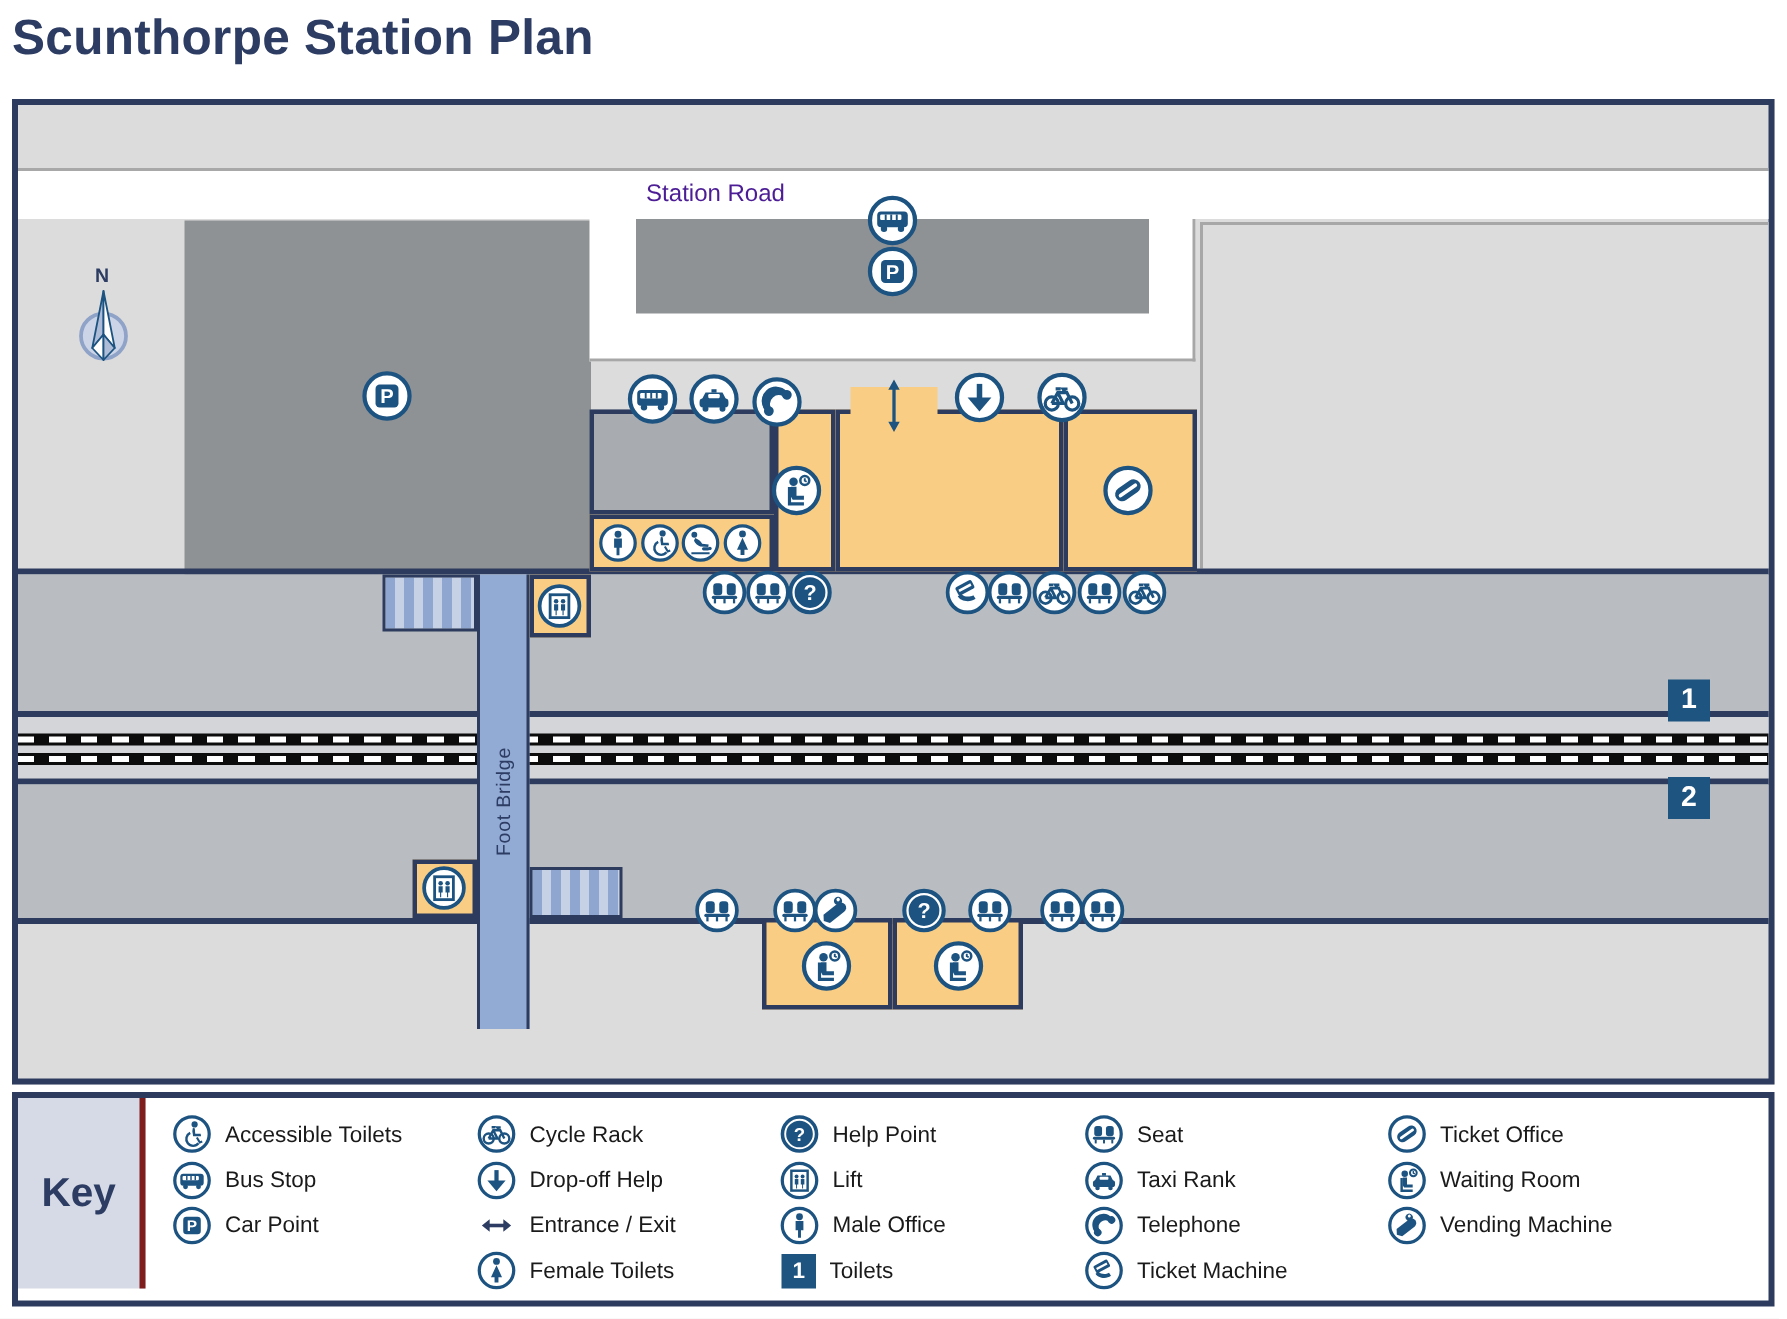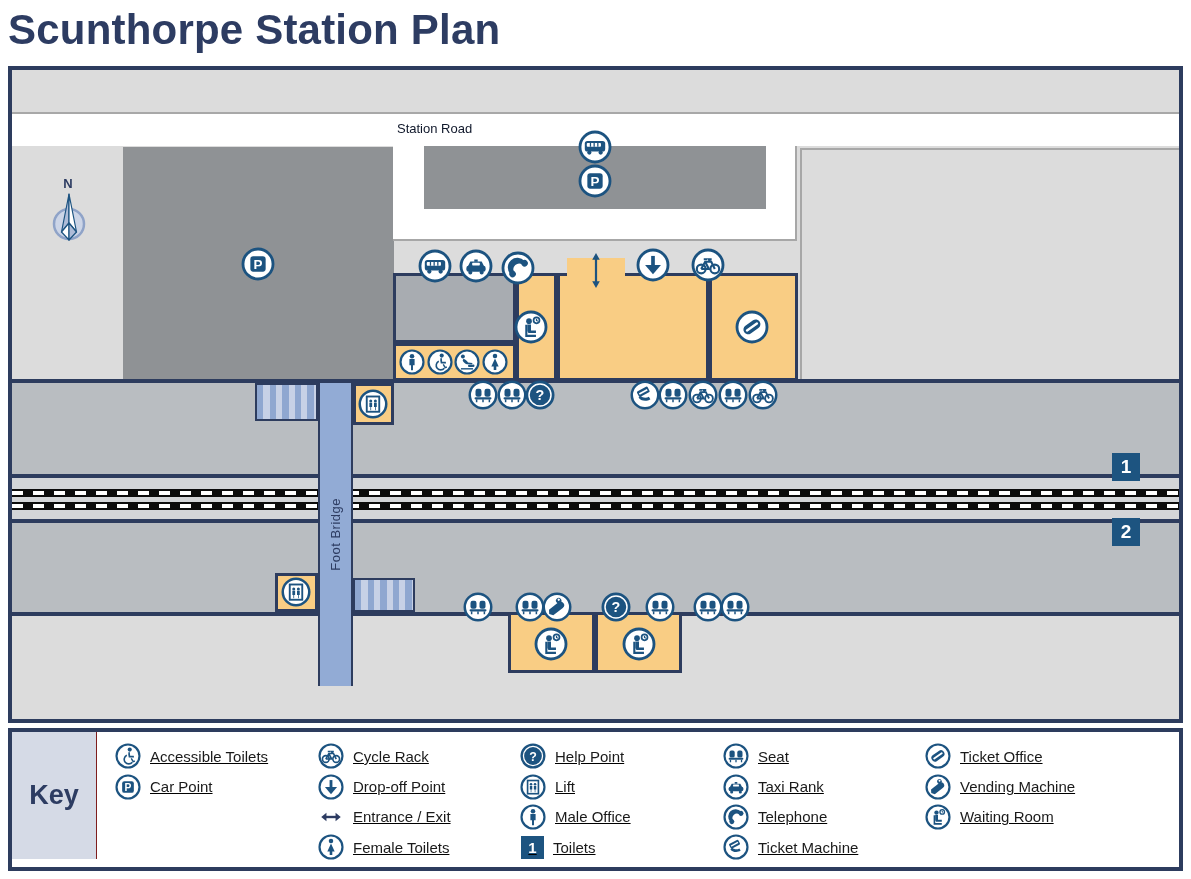--- a/index.html
+++ b/index.html
@@ -1,26 +1,26 @@
 <!DOCTYPE html>
 <html><head>
 <meta charset="utf-8">
 <style>
   html,body{margin:0;padding:0;background:#fff;}
   body{font-family:"Liberation Sans",sans-serif;-webkit-font-smoothing:antialiased;}
   #stage{position:relative;width:1191px;height:879px;background:#fff;overflow:hidden;}
-  .page-title{position:absolute;left:8px;top:6px;font-size:42px;font-weight:bold;color:#2d3c62;letter-spacing:.2px;}
+  .page-title{position:absolute;left:8px;top:6px;font-size:33px;font-weight:bold;color:#2d3c62;letter-spacing:.2px;}
 
   
   #map{position:absolute;left:8px;top:66px;width:1167px;height:649px;border:4px solid #2d3c5e;background:#dcdcdc;}
   #map *{box-sizing:border-box;}
   .navyline{position:absolute;left:0;width:1167px;height:4px;background:#2d3c5e;}
   .thingrayline{position:absolute;left:0;width:1167px;height:2px;background:#a8a8a8;}
   .roadband{position:absolute;left:0;top:44px;width:1167px;height:32px;background:#fff;}
-  .roadlabel{position:absolute;left:385px;top:51px;width:160px;font-size:13px;color:#0f172a;}
+  .roadlabel{position:absolute;left:385px;top:51px;width:160px;text-align:center;font-size:16px;color:#4c1d95;}
   .carpark{position:absolute;left:111px;top:77px;width:271px;height:236px;background:#8f9295;}
   .forecourt{position:absolute;left:381px;top:76px;width:404px;height:95px;background:#fff;border-right:2px solid #a7a7a7;border-bottom:2px solid #a7a7a7;}
   .forecourt-inner{position:absolute;left:412px;top:76px;width:342px;height:63px;background:#8f9295;}
   .rightbox{position:absolute;left:788px;top:78px;width:379px;height:231px;background:#dcdcdc;border-top:2px solid #a7a7a7;border-left:2px solid #a7a7a7;}
   .plat{position:absolute;left:0;width:1167px;background:#b9bdc1;}
   .edgeband{position:absolute;left:0;top:408px;width:1167px;height:41px;background:#d3d5d8;}
   .track{position:absolute;left:0;width:1167px;height:8px;background-color:#0c0c0c;background-image:repeating-linear-gradient(90deg,#fff 0 11px,rgba(0,0,0,0) 11px 21px);background-size:100% 4px;background-position:0 2px;background-repeat:no-repeat;}
   .bridge{position:absolute;left:306px;top:313px;width:35px;height:303px;background:#92abd5;border-left:2px solid #2d3c5e;border-right:2px solid #2d3c5e;display:flex;align-items:center;justify-content:center;z-index:6;}
   .bridge span{writing-mode:vertical-rl;transform:rotate(180deg);font-size:13px;color:#2d3c62;letter-spacing:.5px;}
   .stairs{position:absolute;background:repeating-linear-gradient(90deg,#8fa7d0 0 6.3px,#c7d1e6 6.3px 12.6px);border:2px solid #2d3c5e;z-index:5;}
@@ -31,23 +31,23 @@
   .patch{position:absolute;background:#f9cd84;z-index:9;}
   .badge{position:absolute;left:1100px;width:28px;height:28px;background:#1d5480;color:#fff;font-size:19px;font-weight:bold;display:flex;align-items:center;justify-content:center;z-index:9;}
   .mapicon{position:absolute;z-index:12;}
   .mapicon svg{display:block;width:100%;height:100%;}
   .compass-n{position:absolute;left:30px;top:106px;width:52px;text-align:center;font-size:13px;font-weight:bold;color:#2d3c62;}
   .compass-svg{position:absolute;left:34px;top:122px;width:46px;height:54px;}
 
   
   #key{position:absolute;left:8px;top:728px;width:1167px;height:135px;border:4px solid #2d3c5e;background:#fff;}
   #key *{box-sizing:border-box;}
-  .keybox{position:absolute;left:0;top:0;width:85px;height:127px;background:#d5dae6;border-right:1px solid #7f1d1d;display:flex;align-items:center;justify-content:center;}
+  .keybox{position:absolute;left:0;top:0;width:85px;height:127px;background:#d5dae6;border-right:4px solid #7f1d1d;display:flex;align-items:center;justify-content:center;}
   .keybox span{font-size:27px;font-weight:bold;color:#2d3c62;}
-  .kcol{position:absolute;top:9px;text-decoration:underline;}
+  .kcol{position:absolute;top:9px;}
   .krow{display:flex;align-items:center;height:30.4px;gap:9px;}
   .kic{width:26px;height:26px;flex:0 0 26px;}
   .kic svg{display:block;width:100%;height:100%;}
   .kplat{width:23px;height:23px;margin-left:1px;flex:0 0 23px;background:#1d5480;color:#fff;font-size:15px;font-weight:bold;display:flex;align-items:center;justify-content:center;}
   .klabel{font-size:15px;color:#1a1a1a;white-space:nowrap;}
 </style>
 </head>
 <body>
 
 <svg width="0" height="0" style="position:absolute" aria-hidden="true">
@@ -430,20 +430,28 @@
           <span class="kic">
             <svg viewBox="0 0 24 24">
               <use href="#sym-accessible-toilets"></use>
             </svg>
           </span>
           <span class="klabel">Accessible Toilets</span>
         </div>
       <div class="krow">
           <span class="kic">
             <svg viewBox="0 0 24 24">
+              <use href="#sym-bus-stop"></use>
+            </svg>
+          </span>
+          <span class="klabel">Bus Stop</span>
+        </div>
+      <div class="krow">
+          <span class="kic">
+            <svg viewBox="0 0 24 24">
               <use href="#sym-car-park"></use>
             </svg>
           </span>
           <span class="klabel">Car Point</span>
         </div>
     </div>
 
     <div class="kcol" style="left:306px;">
       <div class="krow">
           <span class="kic">
@@ -452,21 +460,21 @@
             </svg>
           </span>
           <span class="klabel">Cycle Rack</span>
         </div>
       <div class="krow">
           <span class="kic">
             <svg viewBox="0 0 24 24">
               <use href="#sym-drop-off-point"></use>
             </svg>
           </span>
-          <span class="klabel">Drop-off Point</span>
+          <span class="klabel">Drop-off Help</span>
         </div>
       <div class="krow">
           <span class="kic">
             <svg viewBox="0 0 24 24">
               <use href="#sym-entrance-exit"></use>
             </svg>
           </span>
           <span class="klabel">Entrance / Exit</span>
         </div>
       <div class="krow">
@@ -550,29 +558,29 @@
           <span class="kic">
             <svg viewBox="0 0 24 24">
               <use href="#sym-ticket-office"></use>
             </svg>
           </span>
           <span class="klabel">Ticket Office</span>
         </div>
       <div class="krow">
           <span class="kic">
             <svg viewBox="0 0 24 24">
+              <use href="#sym-waiting-room"></use>
+            </svg>
+          </span>
+          <span class="klabel">Waiting Room</span>
+        </div>
+      <div class="krow">
+          <span class="kic">
+            <svg viewBox="0 0 24 24">
               <use href="#sym-vending-machine"></use>
             </svg>
           </span>
           <span class="klabel">Vending Machine</span>
-        </div>
-      <div class="krow">
-          <span class="kic">
-            <svg viewBox="0 0 24 24">
-              <use href="#sym-waiting-room"></use>
-            </svg>
-          </span>
-          <span class="klabel">Waiting Room</span>
         </div>
     </div>
   </div>
 
 </div>
 
 </body></html>

